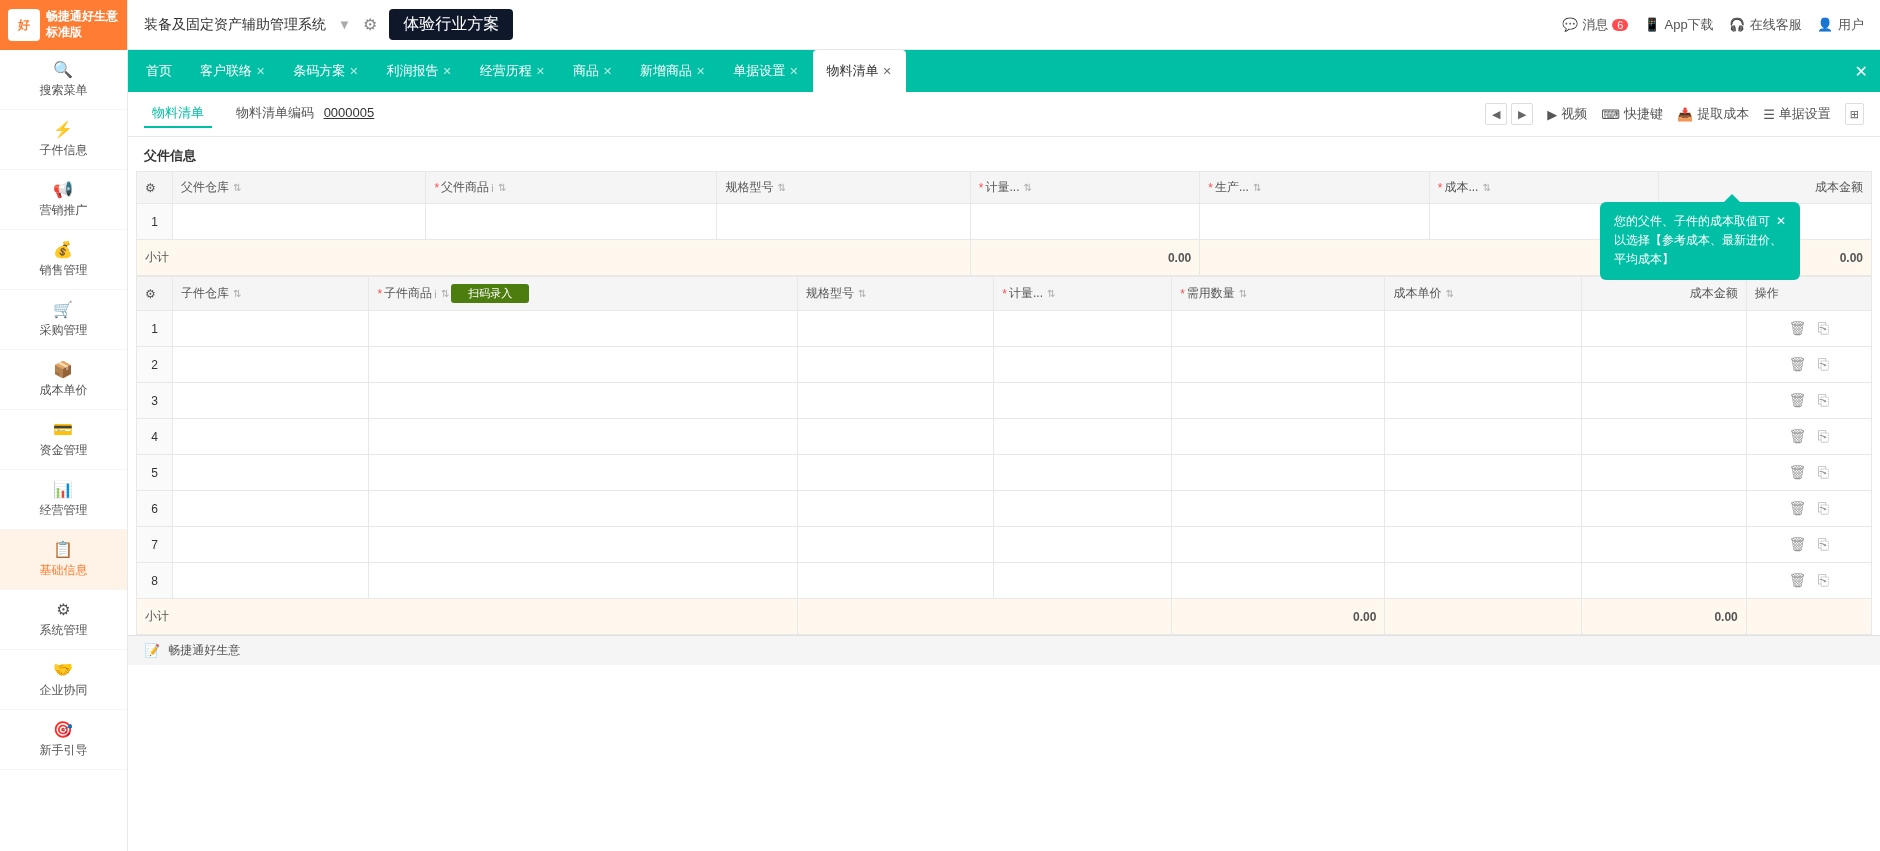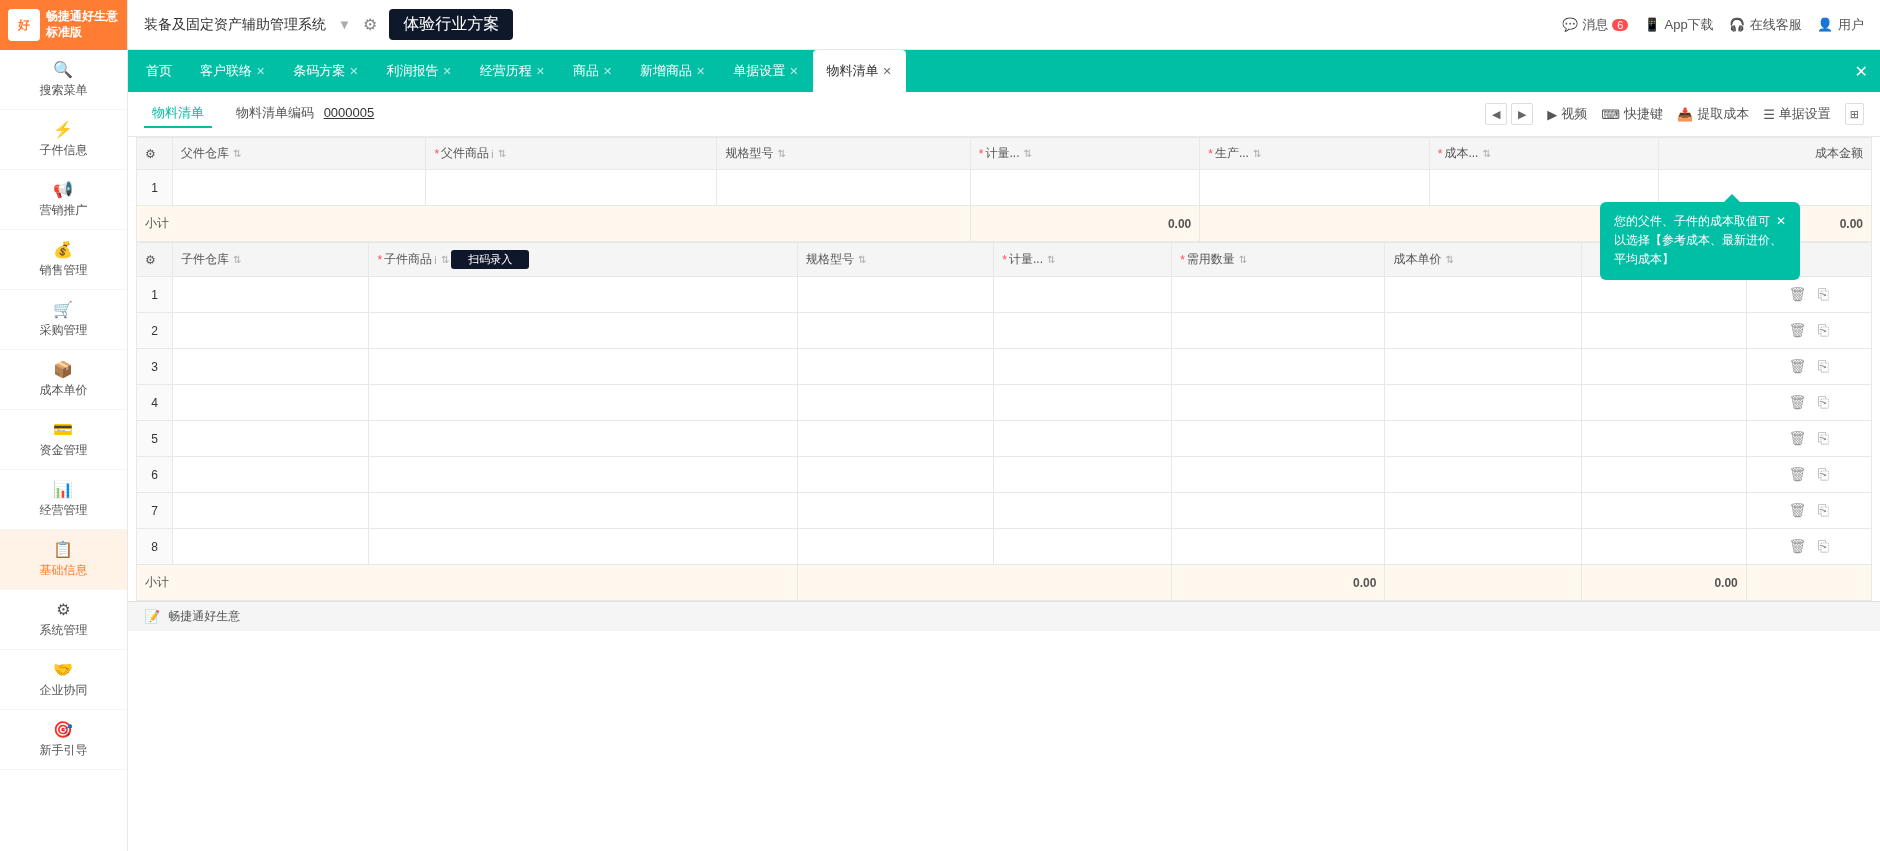--- a/index.html
+++ b/index.html
@@ -233,21 +233,21 @@
       background: none;
       border: none;
       cursor: pointer;
       color: #999;
       font-size: 14px;
       padding: 2px 4px;
     }
 
     
     .scan-badge {
-      background: #0f172a;
+      background: #4d7c0f;
       color: #fff;
       padding: 2px 17px;
       border-radius: 3px;
       font-size: 11px;
     }
 
     
     .tooltip-bubble {
       position: absolute;
       top: 110px;
@@ -478,20 +478,21 @@
           <span>提取成本</span>
         </div>
         <div class="sub-header-right-item">
           <span>☰</span>
           <span>单据设置</span>
         </div>
         <div class="nav-arrow-btn" style="width:auto;padding:0 4px;">⊞</div>
       </div>
     </div>
 
+    <div class="section-title">父件信息</div>
     <div style="padding: 0 8px;">
       <table class="data-table">
         <thead>
           <tr>
             <th class="gear-cell settings-icon-cell"><span>⚙</span></th>
             <th>
                 <div class="th-content">父件仓库<span class="sort-arrow">⇅</span></div>
               </th>
             <th>
                 <div class="th-content"><span class="required">*</span> 父件商品 <span style="color:#aaa;font-size:11px;">ℹ</span><span class="sort-arrow">⇅</span></div>

